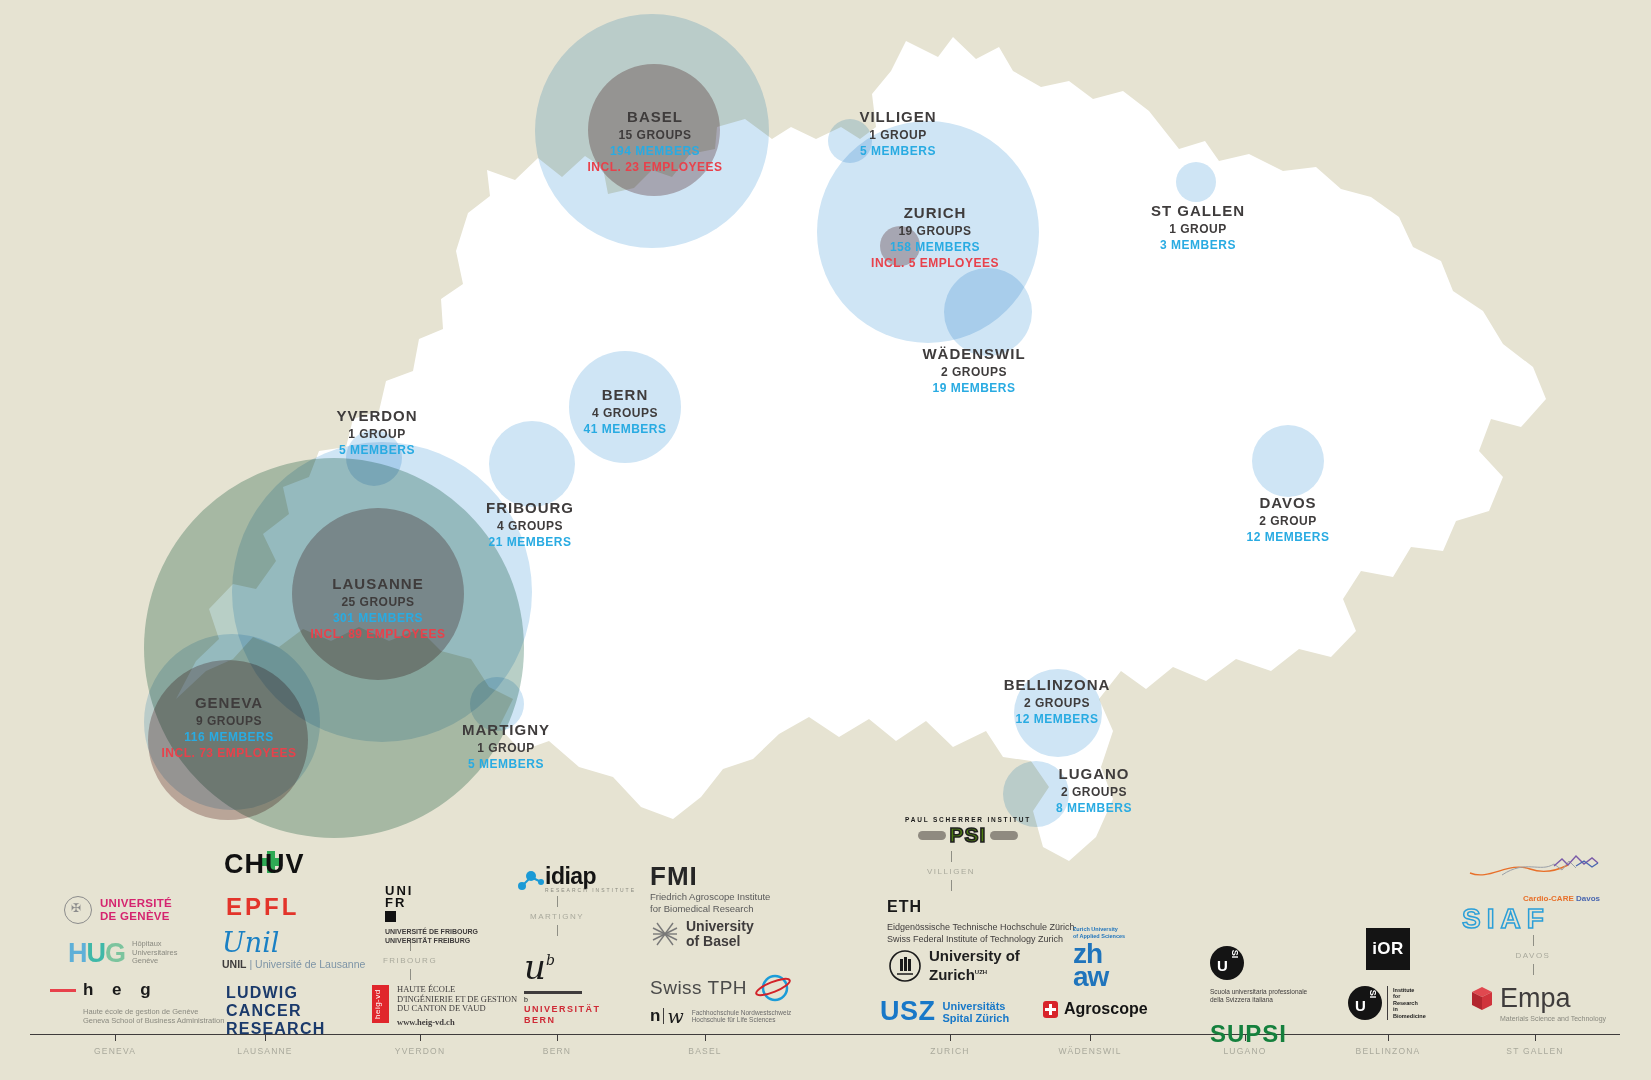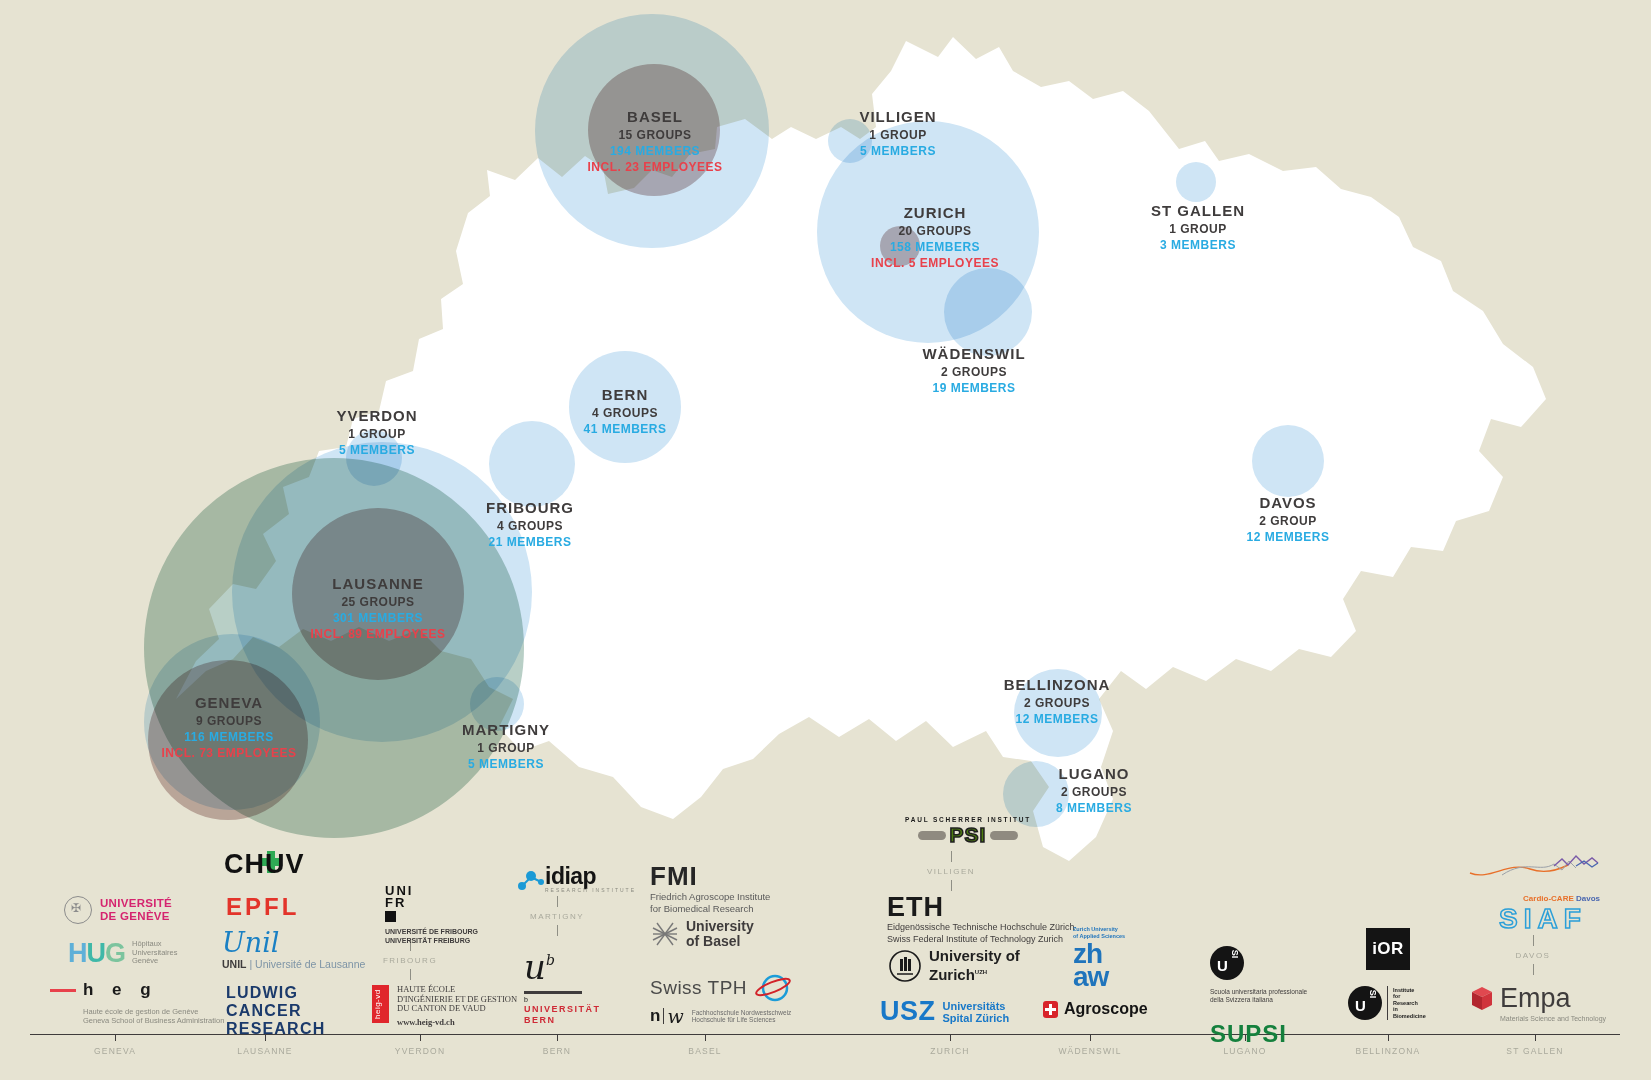--- a/index.html
+++ b/index.html
@@ -54,21 +54,21 @@
   .fmi-desc{font-size:9.5px;color:#5a5a5a;line-height:11.5px;margin-top:3px;}
   .unibas-txt{font-size:14px;font-weight:700;color:#3f3c3c;line-height:15px;margin-left:6px;}
   .tph-word{font-size:19px;color:#4a4a49;letter-spacing:.5px;margin-right:6px;}
   .fhnw-n{font-size:17px;font-weight:800;color:#1a1a1a;}
   .fhnw-bar{width:1px;height:16px;background:#3f3c3c;margin:0 3px;}
   .fhnw-w{font-family:"DejaVu Serif", serif;font-style:italic;font-size:19px;color:#1a1a1a;}
   .fhnw-desc{font-size:6.5px;color:#6b6b6b;line-height:7.5px;margin-left:8px;}
   .psi-top{font-size:6.5px;font-weight:700;letter-spacing:1.8px;color:#1a1a1a;text-align:center;}
   .psi-bar{width:28px;height:9px;background:#8f8a80;border-radius:5px;}
   .psi-word{font-size:21px;font-weight:900;letter-spacing:1px;color:#4d7c0f;-webkit-text-stroke:1.6px #1f1f1f;margin:0 4px;line-height:20px;}
-  .eth-abbr{font-size:27px;font-weight:900;color:#1a1a1a;letter-spacing:1px;line-height:22px;}
+  .eth-abbr{font-size:16px;font-weight:900;color:#1a1a1a;letter-spacing:1px;line-height:22px;}
   .eth-desc{font-size:9px;color:#3f3c3c;line-height:11.5px;margin-top:4px;}
   .uzh-txt{font-size:15px;font-weight:700;color:#1f1f1f;line-height:16px;margin-left:7px;}
   .uzh-sup{font-size:6px;vertical-align:6px;}
   .usz-abbr{font-size:27px;font-weight:900;color:#1878c8;letter-spacing:.5px;}
   .usz-desc{font-size:11px;font-weight:700;color:#1878c8;line-height:12px;margin-left:7px;}
   .zhaw-top{font-size:5.5px;font-weight:700;color:#1f74bc;line-height:6.5px;}
   .zhaw-word{font-size:28px;font-weight:900;color:#1f74bc;line-height:23px;letter-spacing:-1px;margin-top:3px;}
   .agro-shield{width:15px;height:17px;background:#d8232a;border-radius:3px;position:relative;margin-right:6px;flex:none;}
   .agro-shield::before{content:"";position:absolute;left:6px;top:3px;width:3px;height:11px;background:#fff;}
   .agro-shield::after{content:"";position:absolute;left:2px;top:7px;width:11px;height:3px;background:#fff;}
@@ -132,21 +132,21 @@
         <div class="city-members">194 MEMBERS</div>
         <div class="city-employees">INCL. 23 EMPLOYEES</div>
       </div>
       <div class="city-label" style="left: 898px; top: 109px;">
         <div class="city-name">VILLIGEN</div>
         <div class="city-groups">1 GROUP</div>
         <div class="city-members">5 MEMBERS</div>
       </div>
       <div class="city-label" style="left: 935px; top: 205px;">
         <div class="city-name">ZURICH</div>
-        <div class="city-groups">20 GROUPS</div>
+        <div class="city-groups">19 GROUPS</div>
         <div class="city-members">158 MEMBERS</div>
         <div class="city-employees">INCL. 5 EMPLOYEES</div>
       </div>
       <div class="city-label" style="left: 1198px; top: 203px;">
         <div class="city-name">ST GALLEN</div>
         <div class="city-groups">1 GROUP</div>
         <div class="city-members">3 MEMBERS</div>
       </div>
       <div class="city-label" style="left: 974px; top: 346px;">
         <div class="city-name">WÄDENSWIL</div>
@@ -409,21 +409,21 @@
 
     <div class="logo" style="left:1468px;top:853px">
       <svg width="132" height="30" viewBox="0 0 132 30">
         <path d="M2 20 C22 28 40 8 62 16 C76 21 88 18 100 12" fill="none" stroke="#e8702a" stroke-width="1.4"></path>
         <path d="M34 22 C58 6 72 20 86 11 L94 17 L101 8 L108 15" fill="none" stroke="#9aa0a8" stroke-width="1"></path>
         <path d="M86 13 L94 6 L100 12 L108 3 L116 11 L124 5 L130 10" fill="none" stroke="#7a5aa8" stroke-width="1.4"></path>
         <path d="M108 13 L116 8 L124 14 L130 10" fill="none" stroke="#4a67b0" stroke-width="1.4"></path>
       </svg>
       <div class="cardio-line"><span class="cardio-name">Cardio-CARE</span><span class="cardio-place"> Davos</span></div>
     </div>
-    <div class="logo" style="left:1499px;top:903px">
+    <div class="logo" style="left:1462px;top:903px">
       <span class="siaf-word">SIAF</span>
     </div>
     <div class="logo" style="left:1470px;top:983px">
       <div class="row">
         <svg width="24" height="26" viewBox="0 0 24 26">
           <polygon points="12,1 22,6 12,11 2,6" fill="#e0484f"></polygon>
           <polygon points="2,6 12,11 12,24 2,19" fill="#b2262e"></polygon>
           <polygon points="22,6 12,11 12,24 22,19" fill="#d0343c"></polygon>
         </svg>
         <span class="empa-word">Empa</span>

